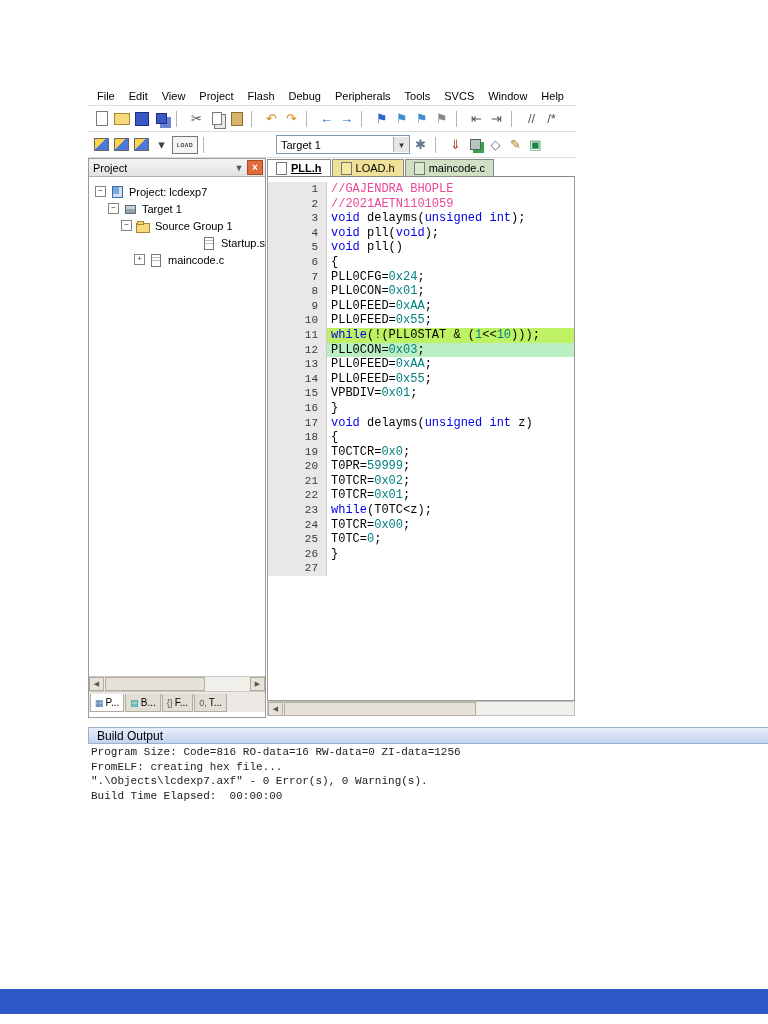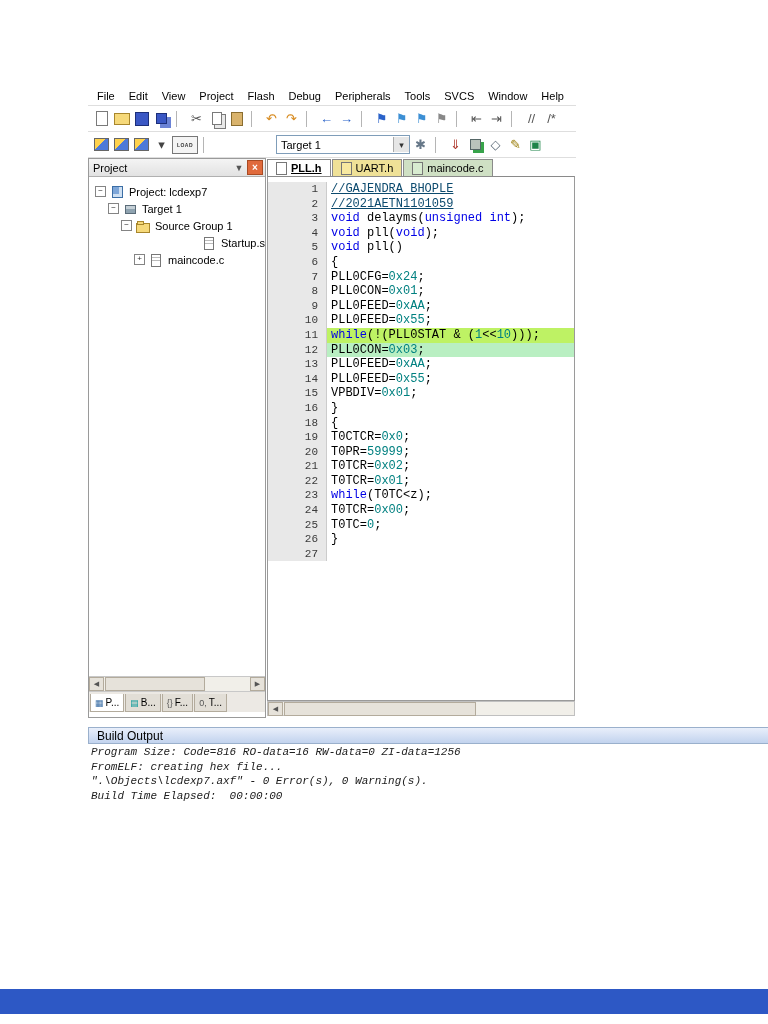--- a/index.html
+++ b/index.html
@@ -58,30 +58,30 @@
   .etab.yellow{background:#efe197;}
   .etab.yellow .eticon{background:#f8e9a0;}
   .etab.green{background:#cfe0c4;}
   .etab.green .eticon{background:#d8ecd0;}
   .editor{position:absolute;left:267px;top:176px;width:308px;height:525px;border:1px solid #9a9a9a;border-top:1px solid #8a8a8a;background:#fff;box-sizing:border-box;overflow:hidden;padding-top:5px;}
   .crow{display:flex;height:14.6px;line-height:14.6px;font-family:"Liberation Mono","DejaVu Sans Mono",monospace;font-size:12px;}
   .cnum{width:50px;text-align:right;padding-right:8px;background:#e8e8e8;border-right:1px solid #cccccc;color:#3a3a3a;font-size:11px;flex:none;}
   .ctext{flex:1;padding-left:4px;white-space:pre;}
   .crow.hl1 .ctext{background:#bef264;}
   .crow.hl2 .ctext{background:#b9efc2;}
-  .tok-c{color:#0c4a6e;text-decoration:underline;}
+  .tok-c{color:#ec4899;}
   .tok-k{color:#0000e6;}
   .tok-n{color:#008080;}
   .tok-p{color:#000;}
   .editor-hscroll{position:absolute;left:267px;top:701px;width:308px;height:15px;background:#f1efe9;border:1px solid #c0c0c0;box-sizing:border-box;display:flex;align-items:center;}
 
   
   .bo-header{position:absolute;left:88px;top:727px;width:716px;height:17px;background:linear-gradient(#e9effb,#c2d3ee);border:1px solid #9ab0cc;box-sizing:border-box;font-size:12px;display:flex;align-items:center;padding-left:8px;}
   .bo-body{position:absolute;left:88px;top:745px;width:648px;height:62px;background:#fff;font-family:"Liberation Mono","DejaVu Sans Mono",monospace;font-size:11px;color:#202020;}
-  .bo-line{height:14.6px;line-height:14.6px;white-space:pre;padding-left:3px;font-style:italic;}
+  .bo-line{height:14.6px;line-height:14.6px;white-space:pre;padding-left:3px;}
 
   .footer-bar{position:absolute;left:0;top:989px;width:768px;height:25px;}
 </style>
 </head>
 <body>
 
 <div class="menu-bar">
     <div class="menu-item">File</div>
     <div class="menu-item">Edit</div>
     <div class="menu-item">View</div>
@@ -203,21 +203,21 @@
     </div>
 </div>
 
 <div class="editor-tabs">
     <div class="etab active">
       <span class="eticon"></span>
       <span class="lbl">PLL.h</span>
     </div>
     <div class="etab yellow">
       <span class="eticon"></span>
-      <span class="lbl">UART.h</span>
+      <span class="lbl">LOAD.h</span>
     </div>
     <div class="etab green">
       <span class="eticon"></span>
       <span class="lbl">maincode.c</span>
     </div>
   </div>
 
 <div class="editor">
     <div class="crow">
       <span class="cnum">1</span>
@@ -275,20 +275,24 @@
       <span class="cnum">14</span>
       <span class="ctext"><span class="tok-p">PLL0FEED=</span><span class="tok-n">0x55</span><span class="tok-p">;</span></span>
     </div>
     <div class="crow">
       <span class="cnum">15</span>
       <span class="ctext"><span class="tok-p">VPBDIV=</span><span class="tok-n">0x01</span><span class="tok-p">;</span></span>
     </div>
     <div class="crow">
       <span class="cnum">16</span>
       <span class="ctext"><span class="tok-p">}</span></span>
+    </div>
+    <div class="crow">
+      <span class="cnum">17</span>
+      <span class="ctext"><span class="tok-k">void</span><span class="tok-p"> delayms(</span><span class="tok-k">unsigned int</span><span class="tok-p"> z)</span></span>
     </div>
     <div class="crow">
       <span class="cnum">18</span>
       <span class="ctext"><span class="tok-p">{</span></span>
     </div>
     <div class="crow">
       <span class="cnum">19</span>
       <span class="ctext"><span class="tok-p">T0CTCR=</span><span class="tok-n">0x0</span><span class="tok-p">;</span></span>
     </div>
     <div class="crow">

